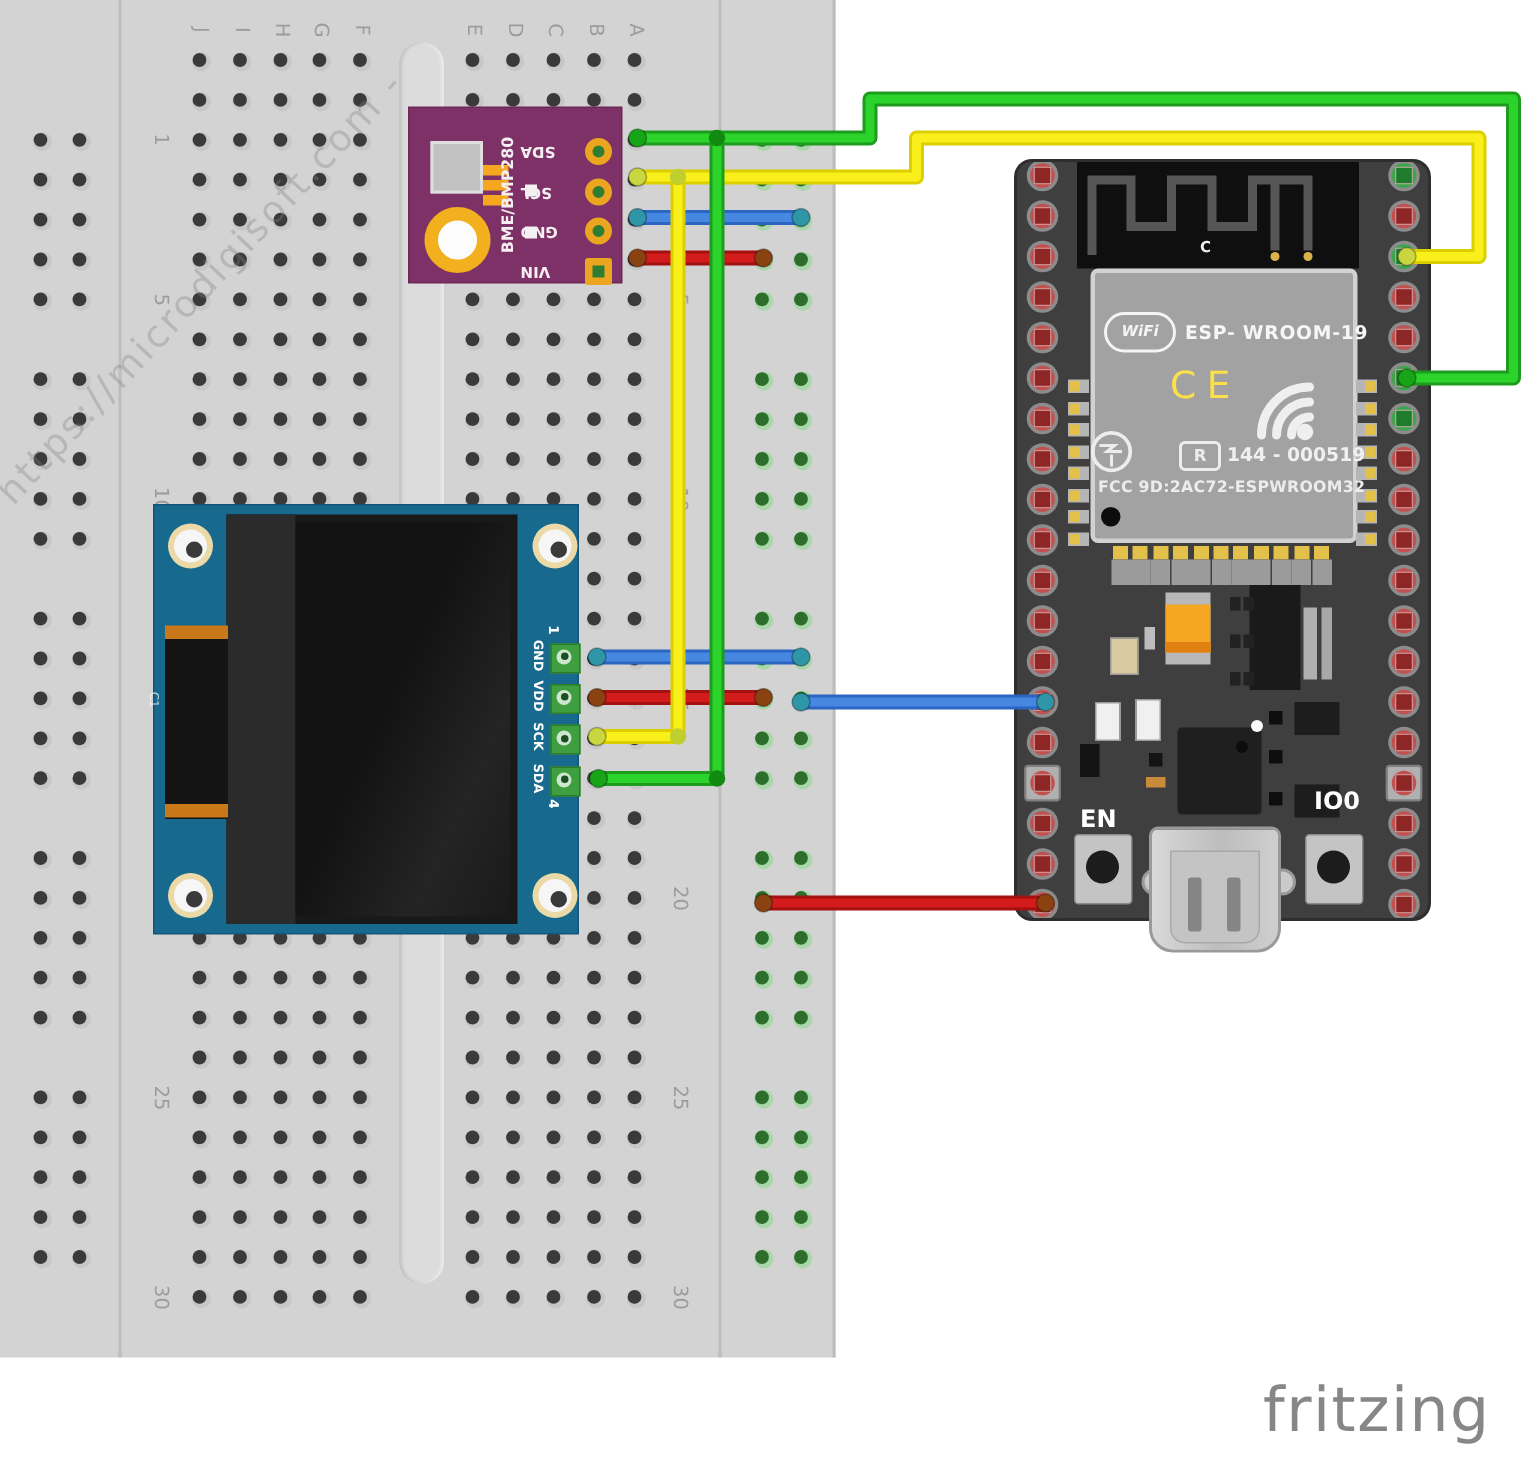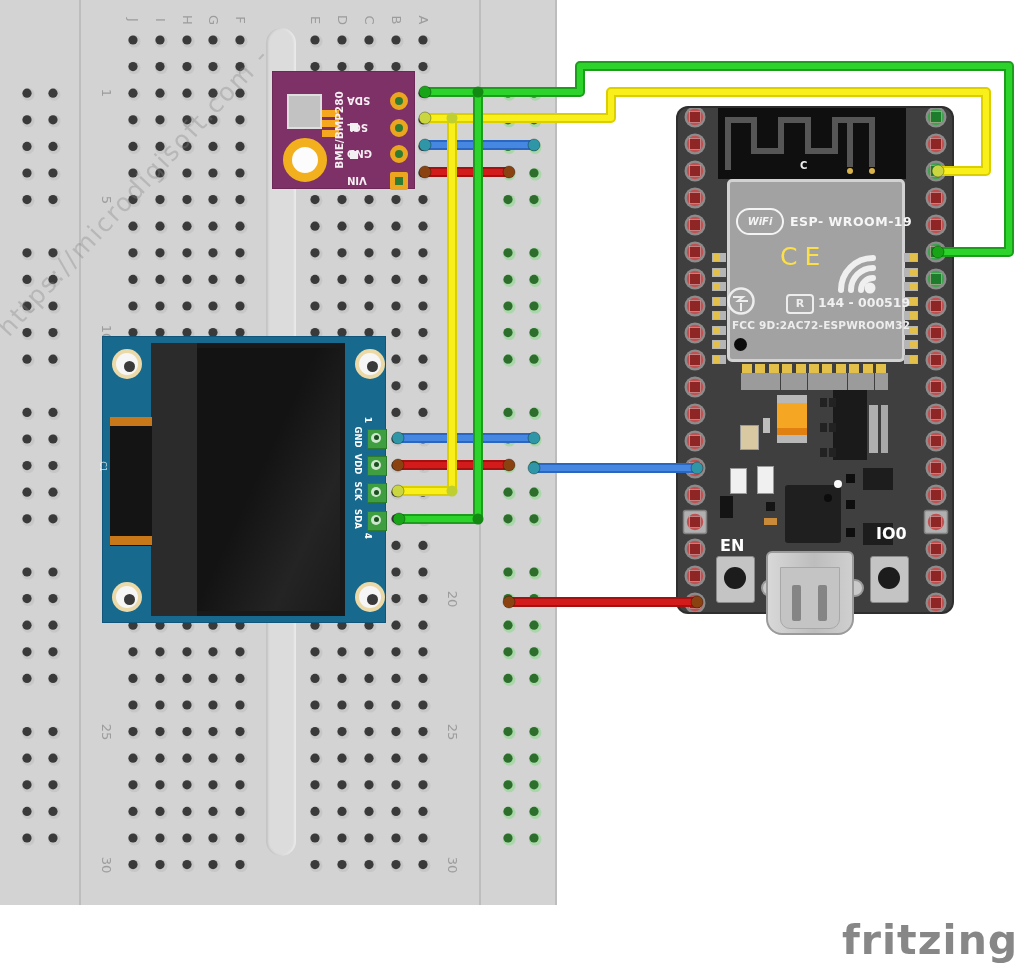--- a/index.html
+++ b/index.html
@@ -71,21 +71,21 @@
   #usb-earL{left:83px;top:471px;width:14px;height:14px;border-radius:50%;background:#cacaca;border:2px solid #9a9a9a;}
   #usb-earR{left:168px;top:471px;width:14px;height:14px;border-radius:50%;background:#cacaca;border:2px solid #9a9a9a;}
   #usb{left:88px;top:443px;width:88px;height:84px;background:linear-gradient(90deg,#d8d8d8,#bdbdbd 55%,#cfcfcf);
        border:2px solid #9a9a9a;border-radius:6px 6px 16px 16px;box-sizing:border-box;}
   #usb-inner{left:12px;top:14px;width:58px;height:60px;background:#c4c4c4;border:1px solid #a8a8a8;border-radius:0 0 10px 10px;}
   .usb-slot{position:absolute;top:32px;width:9px;height:36px;background:#858585;border-radius:2px;}
   
   #holes-svg,#wires-svg{left:0;top:0;width:1024px;height:974px;pointer-events:none;}
   #watermark{left:-8px;top:322px;width:470px;font-size:25px;letter-spacing:2px;color:rgba(130,130,130,.34);
              transform:rotate(-47deg);transform-origin:0 0;white-space:nowrap;}
-  #fritzing-logo{left:842px;top:916px;font-size:41px;font-weight:bold;color:#878787;letter-spacing:1px;text-align:center;}
+  #fritzing-logo{left:842px;top:916px;font-size:41px;font-weight:normal;color:#878787;letter-spacing:1px;text-align:center;}
 </style>
 </head>
 <body>
 
 <div id="stage">
 
   <div id="breadboard" class="abs">
     <div class="abs seam" style="left:79px"></div>
     <div class="abs seam" style="left:479px"></div>
     <div class="abs seam" style="left:555px"></div>

